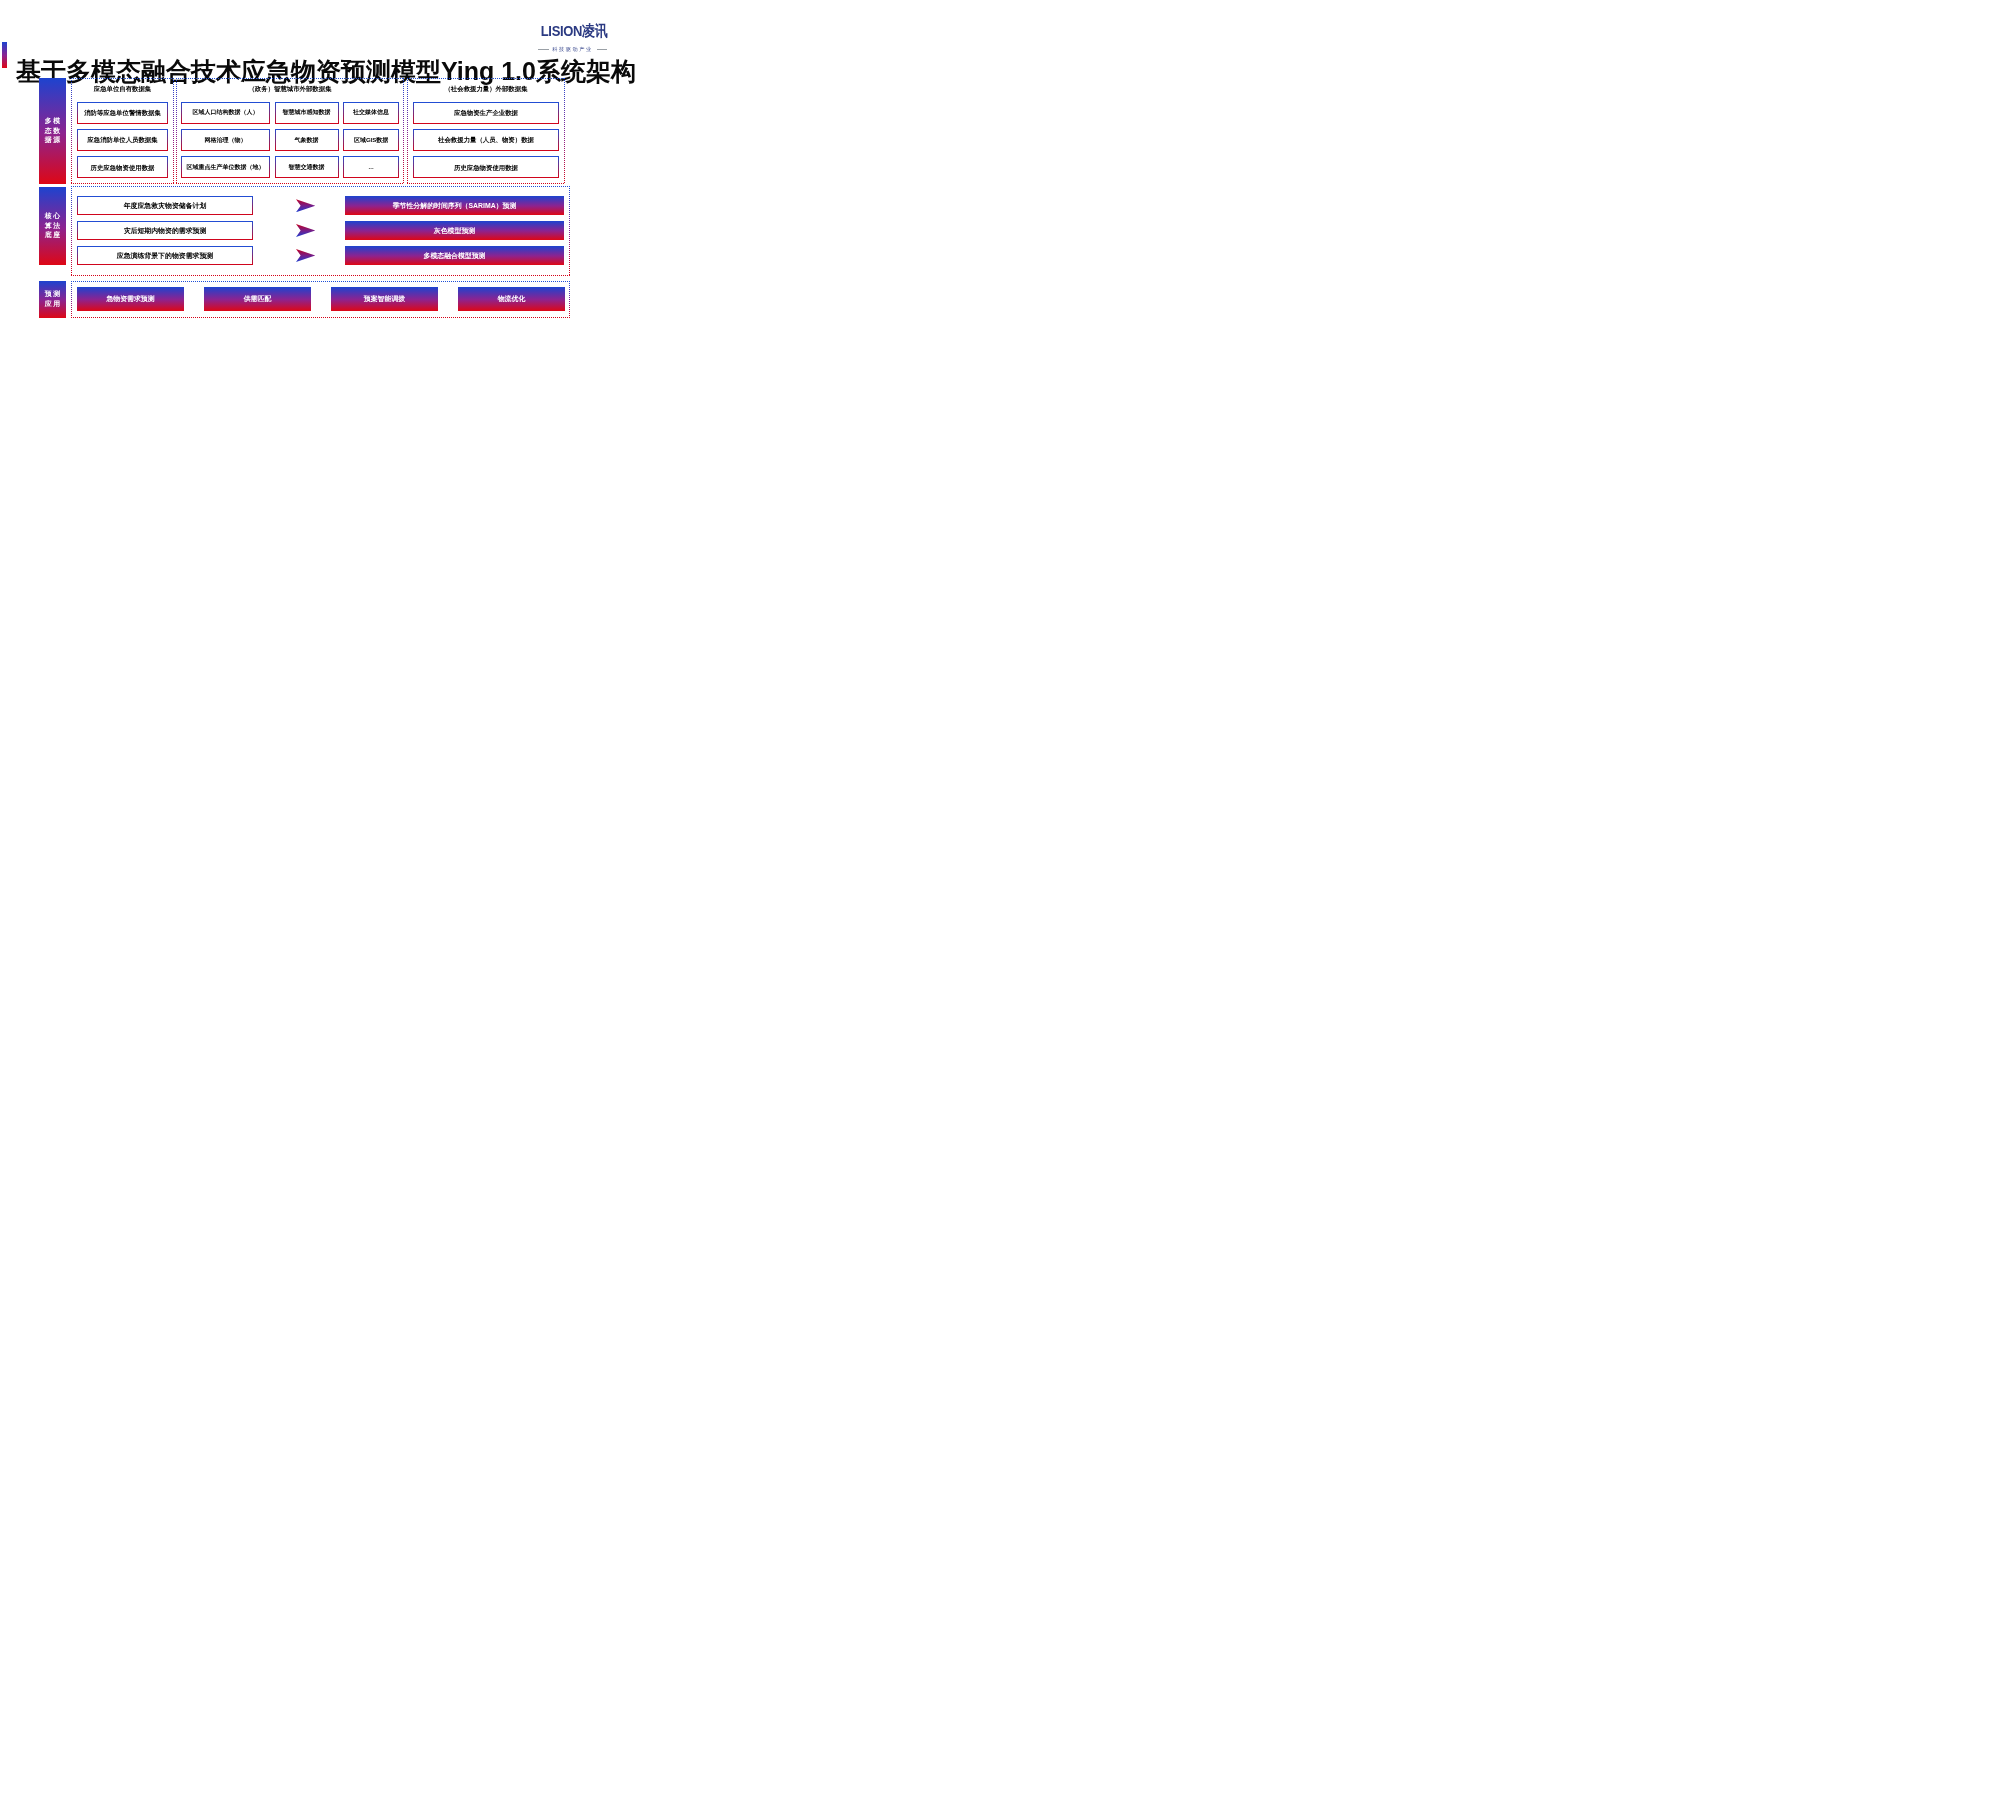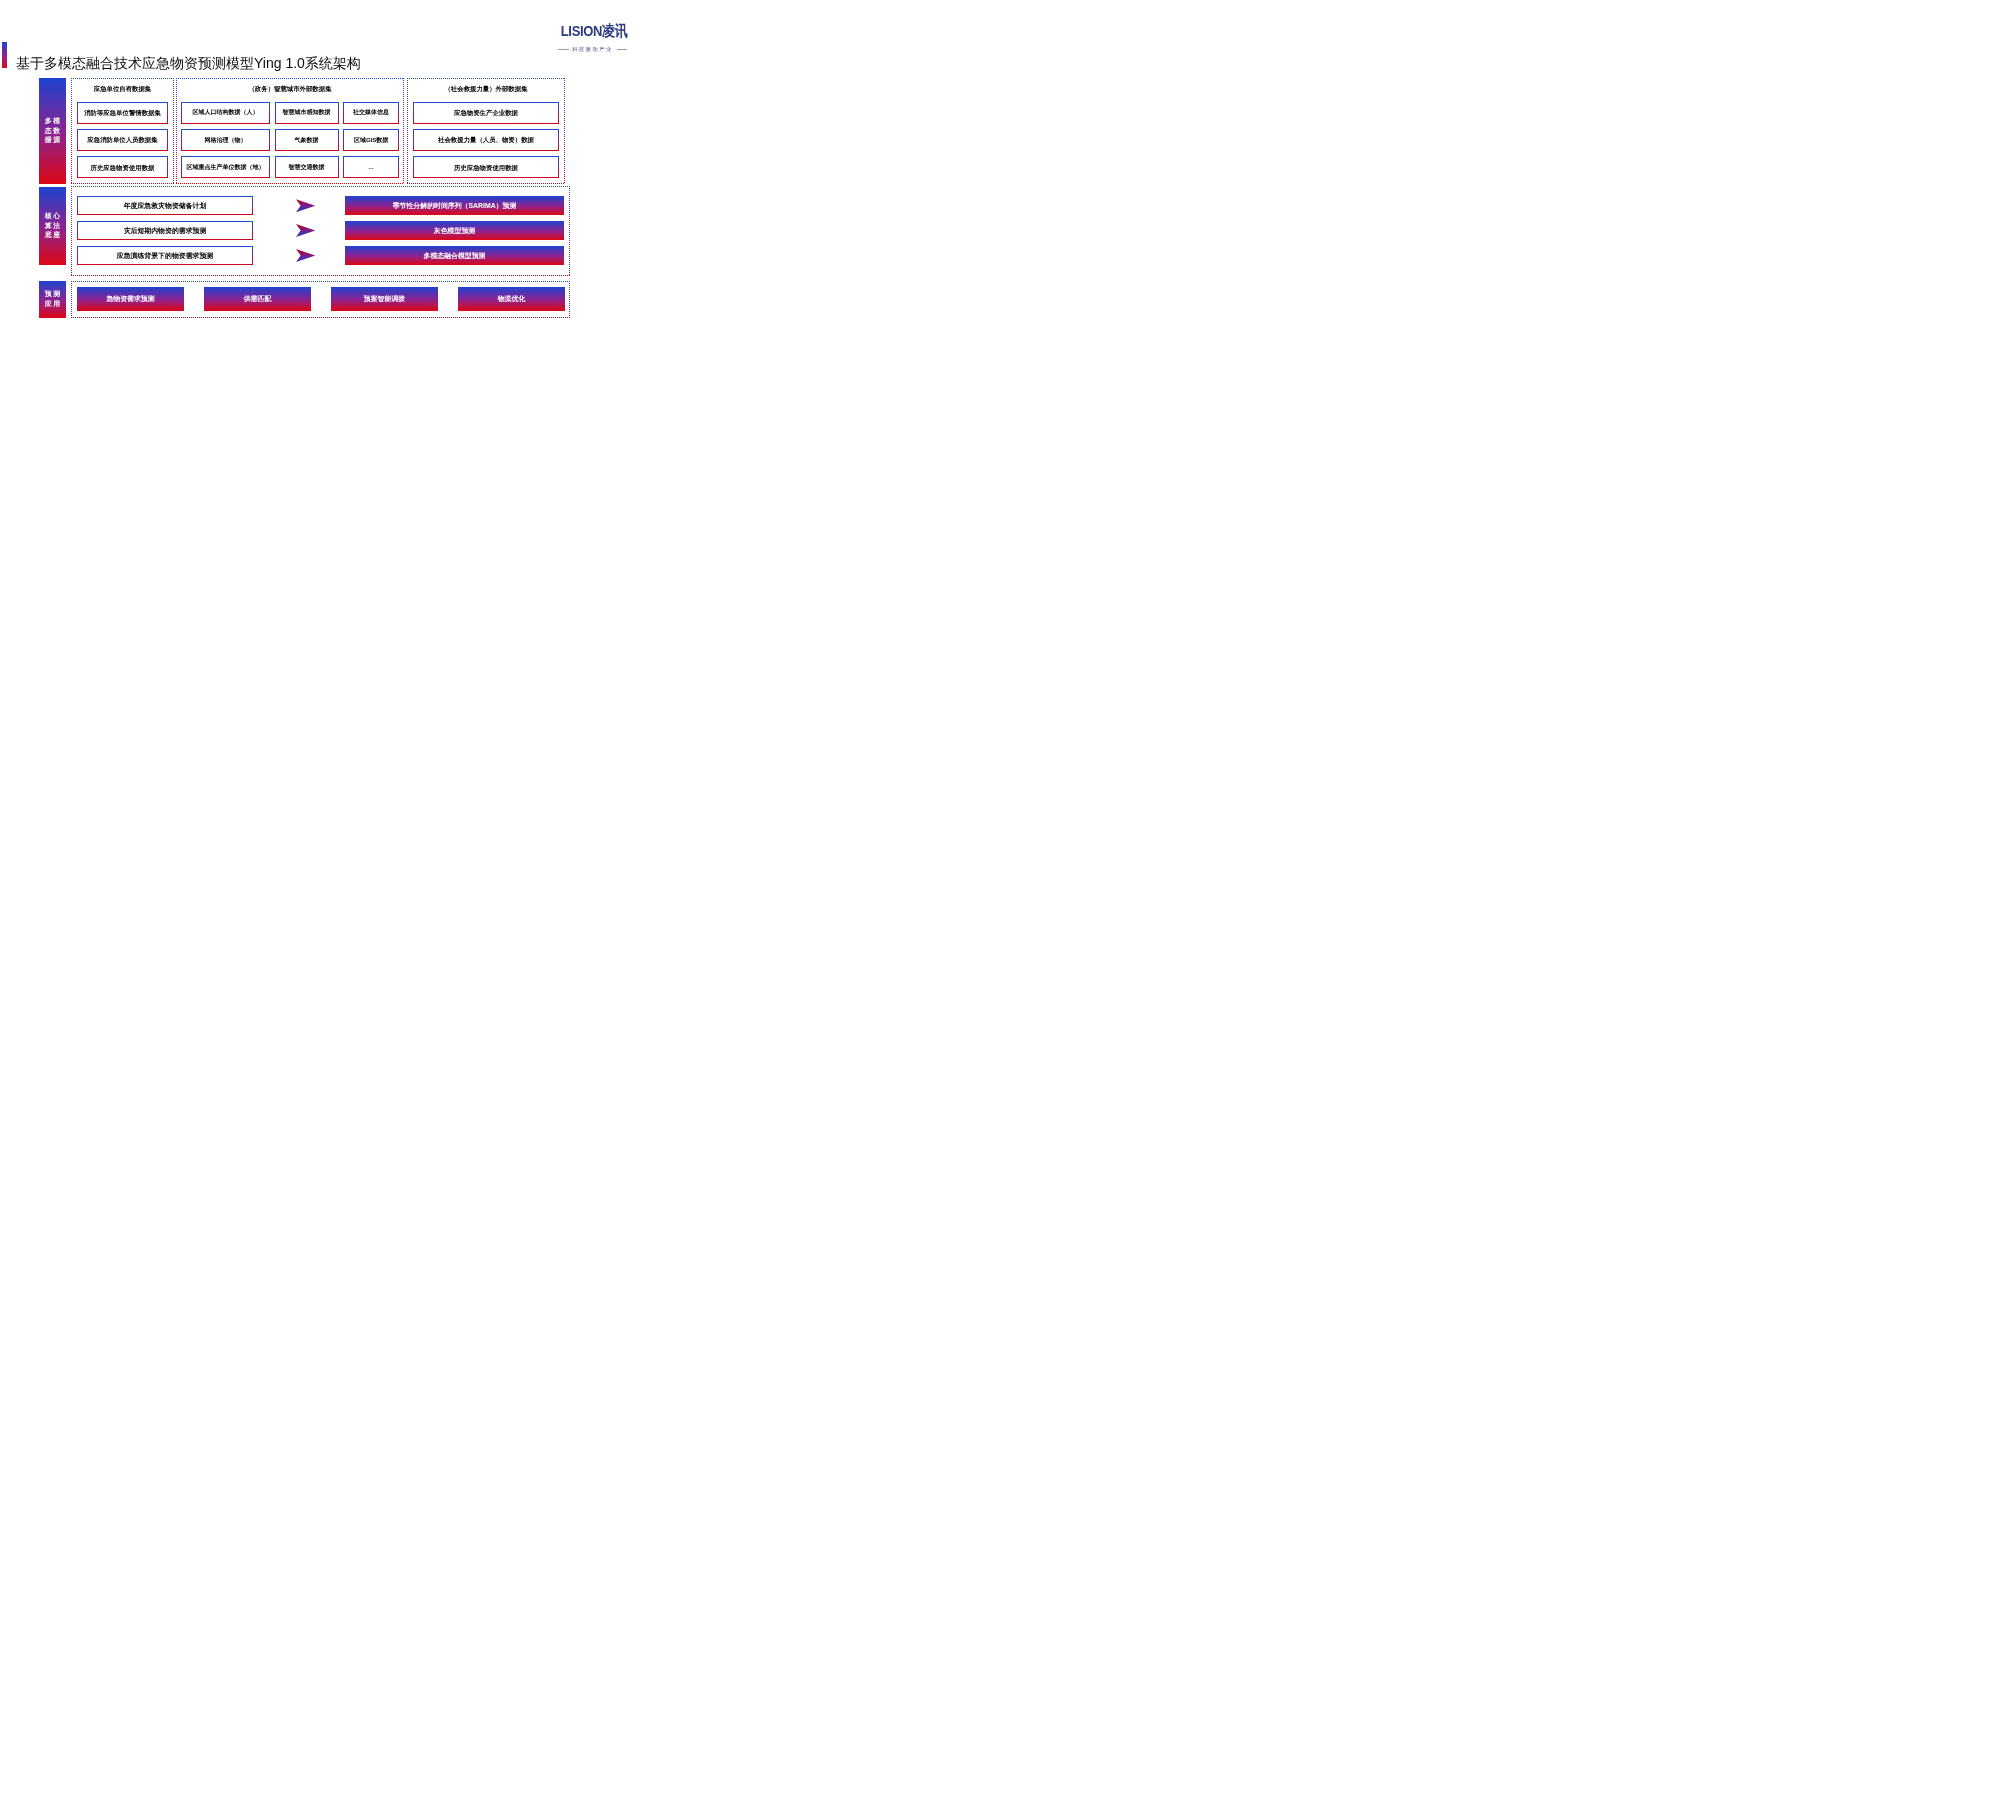--- a/index.html
+++ b/index.html
@@ -2,23 +2,23 @@
 <html style="--c-blue: #1d43cf; --c-red: #de0715; --c-bblue: #1e4fd8; --c-bred: #d40318; --c-navy: #2b3a82; --c-gray: #9aa0a6; --c-ink: #0a0a0a;font-size:6.4px"><head>
 <meta charset="utf-8">
 <style>
   html,body{margin:0;padding:0;background:#fff;}
   #slide{position:relative;width:645px;height:363px;background:#fff;overflow:hidden;
          font-family:"Liberation Sans",sans-serif;color:var(--c-ink,#0a0a0a);}
 
   
   .accent-bar{position:absolute;left:2.4px;top:42px;width:4.8px;height:26px;
     background:linear-gradient(180deg,var(--c-blue,#1d43cf) 0%,#8c2390 52%,var(--c-red,#de0715) 100%);}
-  .title{position:absolute;left:16px;top:44px;font-size:14px;line-height:21px;font-weight:400;
+  .title{position:absolute;left:16px;top:44px;font-size:25px;line-height:21px;font-weight:700;
     letter-spacing:0px;color:var(--c-ink,#0a0a0a);white-space:nowrap;}
-  .logo{position:absolute;right:18px;top:21px;text-align:right;}
+  .logo{position:absolute;right:38px;top:21px;text-align:right;}
   .logo-brand{font-size:15.3px;font-weight:700;color:var(--c-navy,#2b3a82);letter-spacing:-0.4px;
     transform:scaleX(.85);transform-origin:top right;white-space:nowrap;}
   .logo-tagline{display:flex;align-items:center;justify-content:flex-end;gap:3.6px;margin-top:3.6px;}
   .logo-dash{display:inline-block;width:10.5px;height:1.2px;background:var(--c-gray,#9aa0a6);}
   .logo-tagline-text{font-size:5.2px;letter-spacing:1.6px;color:#39488e;font-weight:500;white-space:nowrap;}
 
   
   .layer-label{position:absolute;left:39px;width:27px;display:flex;flex-direction:column;
     align-items:center;justify-content:center;gap:2.8px;
     background:linear-gradient(180deg,var(--c-blue,#1d43cf) 0%,#8c2390 52%,var(--c-red,#de0715) 100%);}

